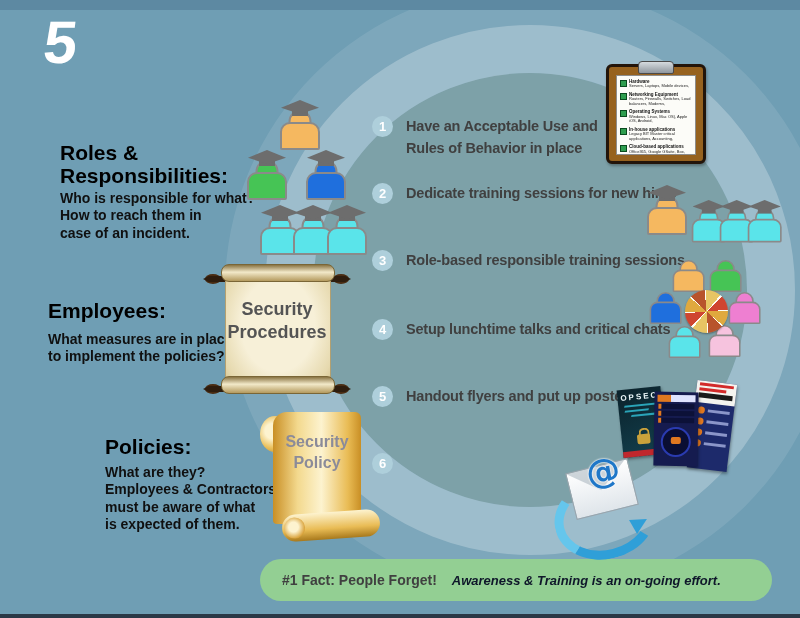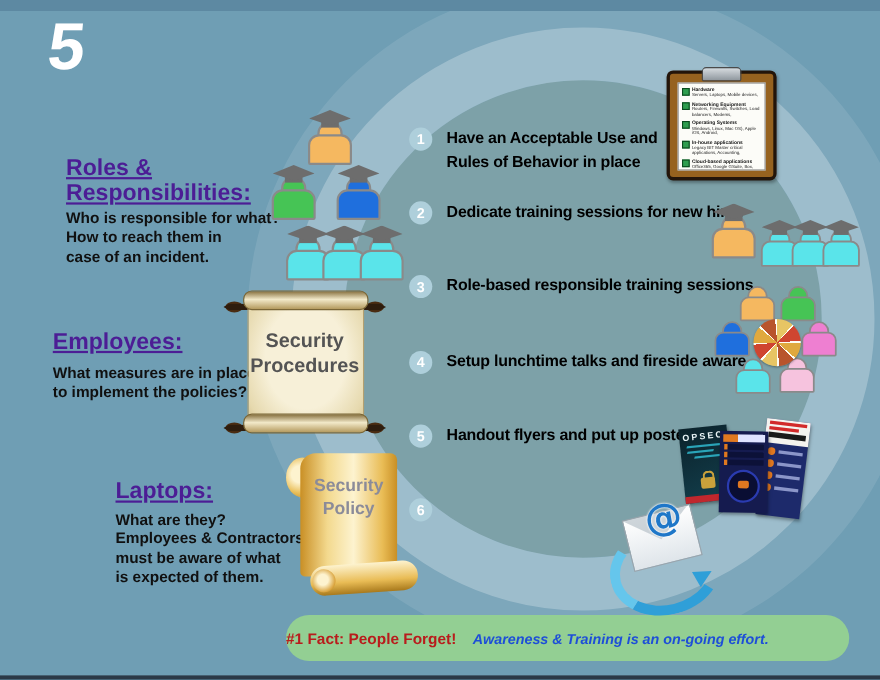--- a/index.html
+++ b/index.html
@@ -16,31 +16,31 @@
 
   
   .outer-glow{position:absolute;left:225px;top:-15px;width:610px;height:610px;border-radius:50%;
               background:rgba(255,255,255,0.10);}
   .inner-disk{position:absolute;left:313px;top:73px;width:434px;height:434px;border-radius:50%;
               background:#7da1a8;}
   .ring{position:absolute;left:265px;top:25px;width:530px;height:530px;border-radius:50%;
         border:48px solid rgba(255,255,255,0.25);box-sizing:border-box;}
 
   
-  .sec-h{position:absolute;font-weight:bold;color:#4c1d95;font-size:21px;line-height:1.08;text-decoration:underline;}
+  .sec-h{position:absolute;font-weight:bold;color:#000000;font-size:21px;line-height:1.08;}
   .sec-b{position:absolute;font-weight:bold;color:#101010;font-size:14px;line-height:1.24;}
   .roles-h{left:60px;top:142px;}   .roles-b{left:60px;top:190px;}
   .proc-h{left:48px;top:300px;}    .proc-b{left:48px;top:331px;}
   .pol-h{left:105px;top:436px;}    .pol-b{left:105px;top:464px;}
 
   
   .step{position:absolute;left:372px;display:flex;align-items:flex-start;}
   .badge{flex:none;width:21px;height:21px;border-radius:50%;background:#aecfdb;color:#ffffff;
          font-size:13px;font-weight:bold;text-align:center;line-height:21px;}
-  .stext{margin-left:13px;font-size:14.5px;font-weight:bold;color:#000000;line-height:22px;
+  .stext{margin-left:13px;font-size:14.5px;font-weight:bold;color:#404040;line-height:22px;
          margin-top:-1px;letter-spacing:-0.2px;}
 
   
   .person{position:absolute;width:44px;height:50px;}
   .p-head{position:absolute;top:10px;left:50%;transform:translateX(-50%);width:19px;height:19px;
           border-radius:50%;background:var(--c);border:2px solid #8a8a8a;}
   .p-body{position:absolute;bottom:0;left:2px;width:36px;height:24px;background:var(--c);
           border:2px solid #8a8a8a;border-radius:10px 10px 2px 2px;}
   .p-cap{position:absolute;top:0;left:50%;transform:translateX(-50%);width:38px;height:14px;
          background:#6d6d6d;clip-path:polygon(50% 0,100% 55%,50% 100%,0 55%);z-index:2;}
@@ -132,22 +132,22 @@
   .envelope::before{content:"";position:absolute;left:0;top:0;width:0;height:0;
      border-left:30px solid transparent;border-right:30px solid transparent;
      border-top:24px solid rgba(165,178,188,.55);}
   .at-sign{position:absolute;left:34px;top:-4px;font-size:34px;font-weight:bold;color:#1f77c8;
      transform:rotate(-10deg);text-shadow:0 0 2px #ffffff,0 0 2px #ffffff;font-family:"DejaVu Sans",sans-serif;}
 
   
   .protip{position:absolute;left:260px;top:559px;width:512px;height:42px;border-radius:21px;
      background:#93cf93;display:flex;align-items:center;}
   .pt-label{margin-left:26px;font-size:20px;font-weight:bold;color:#57a257;}
-  .pt-fact{font-size:14px;font-weight:bold;color:#b91c1c;}
-  .pt-note{margin-left:15px;font-size:13px;font-weight:bold;font-style:italic;color:#1d4ed8;}
+  .pt-fact{margin-left:22px;font-size:14px;font-weight:bold;color:#404040;}
+  .pt-note{margin-left:15px;font-size:13px;font-weight:bold;font-style:italic;color:#0f172a;}
 </style>
 </head>
 <body>
 
 <div id="canvas">
 
   <div class="outer-glow"></div>
   <div class="inner-disk"></div>
   <div class="ring"></div>
   <div class="top-strip"></div>
@@ -156,21 +156,21 @@
   <div class="big-num">5</div>
 
   <div class="sec-h roles-h pre">Roles &amp;
 Responsibilities:</div>
   <div class="sec-b roles-b pre">Who is responsible for what?
 How to reach them in
 case of an incident.</div>
   <div class="sec-h proc-h pre">Employees:</div>
   <div class="sec-b proc-b pre">What measures are in place
 to implement the policies?</div>
-  <div class="sec-h pol-h pre">Laptops:</div>
+  <div class="sec-h pol-h pre">Policies:</div>
   <div class="sec-b pol-b pre">What are they?
 Employees &amp; Contractors
 must be aware of what
 is expected of them.</div>
 
   <div class="person" style="left:278px;top:100px;--c:#f5b860">
     <div class="p-cap"></div>
       <div class="p-capbase"></div>
     <div class="p-head"></div>
       <div class="p-body"></div>
@@ -214,21 +214,21 @@
   <div class="step" style="top:183px">
     <div class="badge">2</div>
     <div class="stext pre">Dedicate training sessions for new hires</div>
   </div>
   <div class="step" style="top:250px">
     <div class="badge">3</div>
     <div class="stext pre">Role-based responsible training sessions</div>
   </div>
   <div class="step" style="top:319px">
     <div class="badge">4</div>
-    <div class="stext pre">Setup lunchtime talks and fireside aware</div>
+    <div class="stext pre">Setup lunchtime talks and critical chats</div>
   </div>
   <div class="step" style="top:386px">
     <div class="badge">5</div>
     <div class="stext pre">Handout flyers and put up posters</div>
   </div>
   <div class="step" style="top:453px">
     <div class="badge">6</div>
   </div>
 
   <div class="person" style="left:645px;top:185px;--c:#f5b860">

